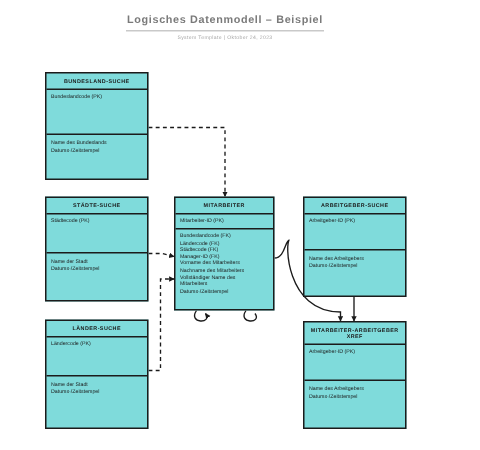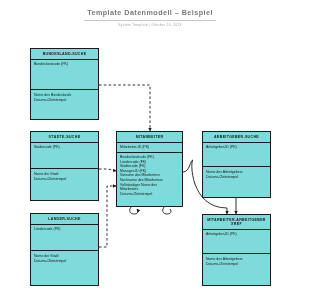--- a/index.html
+++ b/index.html
@@ -54,21 +54,21 @@
     white-space: pre-line;
   }
   .e-attrs.mid { padding-top: 2px; }
 </style>
 </head>
 <body>
 
 <div id="canvas">
 
   <div class="header">
-    <div class="title">Template Datenmodell – Beispiel</div>
+    <div class="title">Logisches Datenmodell – Beispiel</div>
     <div class="rule"></div>
     <div class="subtitle">System Template  |  Oktober 24, 2023</div>
   </div>
 
   <svg id="wires" viewBox="0 0 300 300" xmlns="http://www.w3.org/2000/svg">
     <defs>
       <marker id="ar" markerWidth="5" markerHeight="5" refX="3.6" refY="2" orient="auto">
         <path d="M0,0 L4,2 L0,4 z" fill="#1b1b1b"></path>
       </marker>
     </defs>

